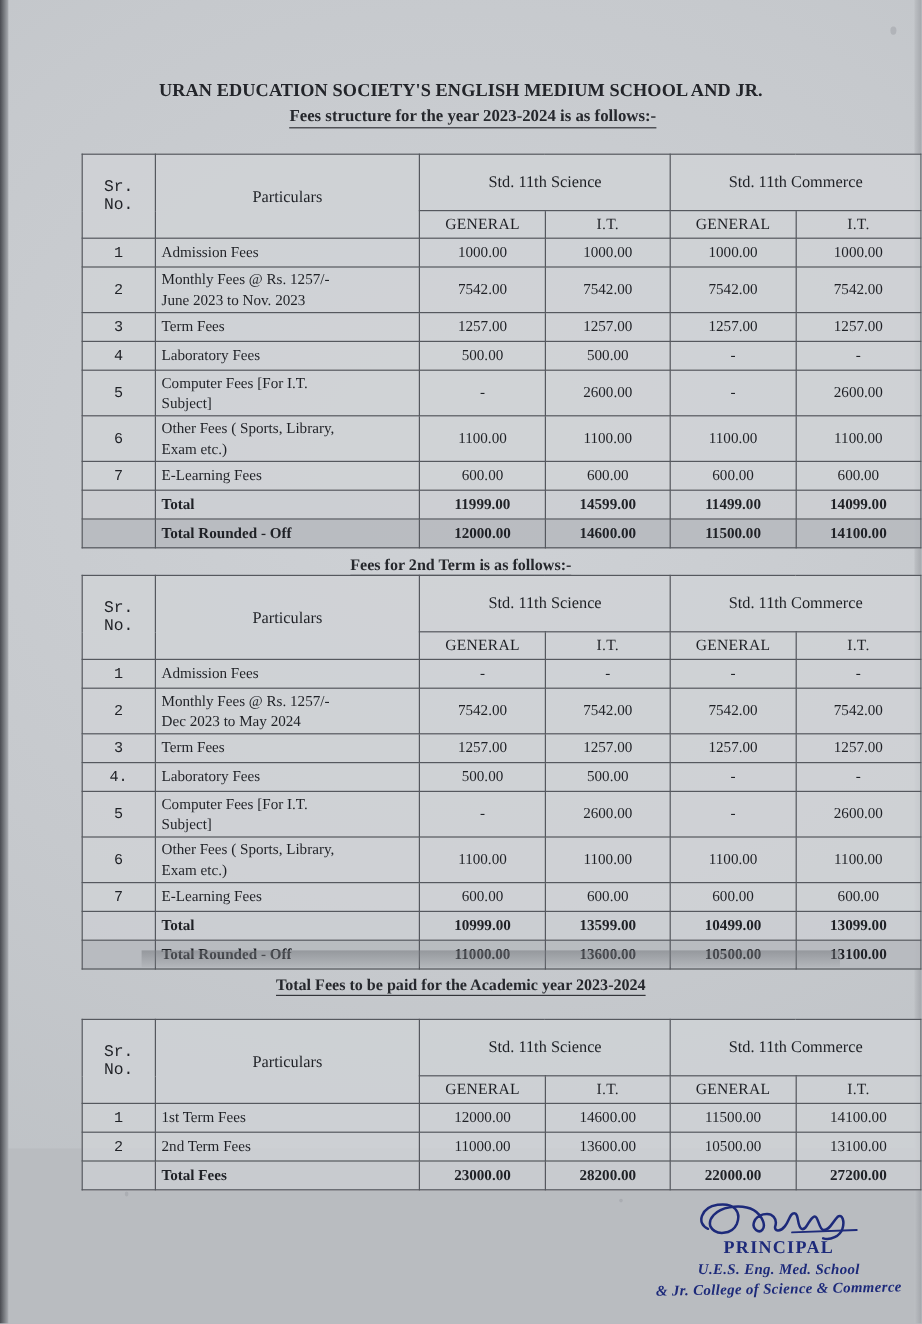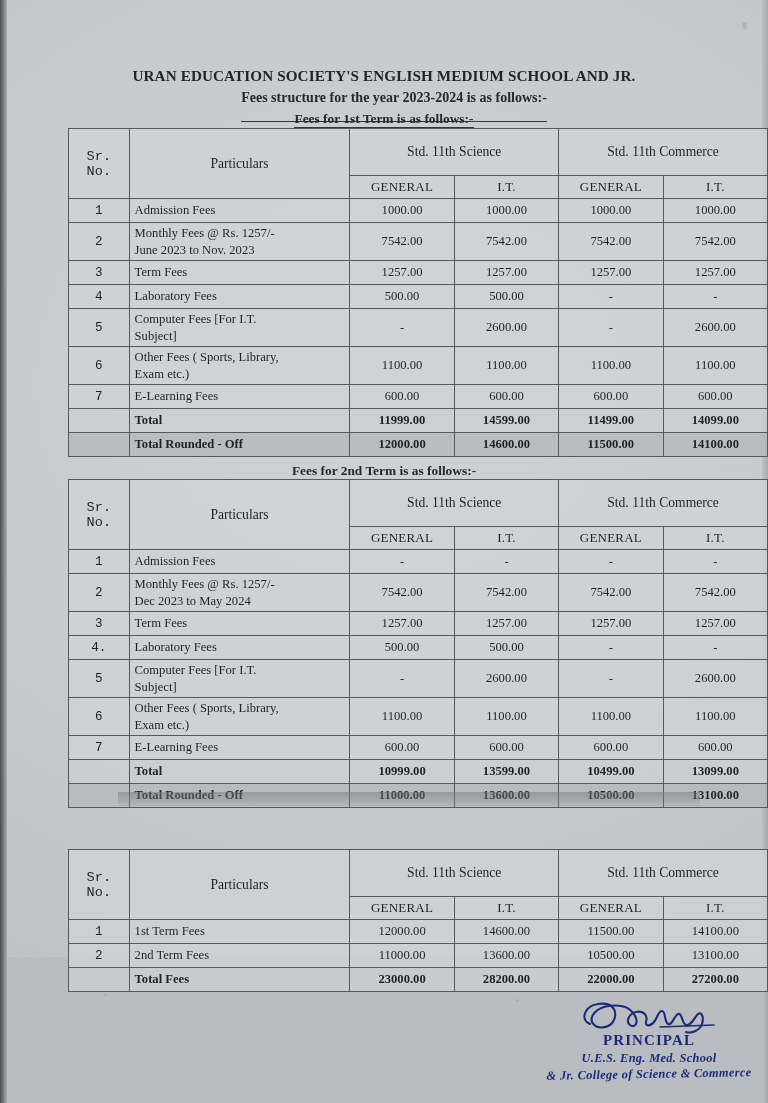--- a/index.html
+++ b/index.html
@@ -61,21 +61,21 @@
   .sub-title {
     position: absolute;
     left: 0; width: 768px;
     text-align: center;
     font-size: 14px;
     font-weight: bold;
     color: #26282d;
   }
   .sub-title span {
     border-bottom: 1.4px solid #33353a;
-    padding-bottom: 16px;
+    padding-bottom: 1px;
     margin-left: 20px;
   }
   .sec-title {
     position: absolute;
     left: 0; width: 768px;
     text-align: center;
     font-size: 13.4px;
     font-weight: bold;
     color: #26282d;
   }
@@ -191,23 +191,20 @@
   <div id="right-edge"></div>
 
   <div id="content">
 
     <div class="doc-title" style="top:67px;">URAN EDUCATION SOCIETY'S ENGLISH MEDIUM SCHOOL AND JR.</div>
 
     <div class="sub-title" style="top:90px;">
       <span>Fees structure for the year 2023-2024 is as follows:-</span>
     </div>
 
-    <div class="sec-title" style="top:111px;">
-      <span>Fees for 1st  Term is as follows:-</span>
-    </div>
 
     <table class="fee-table" id="table-term1" style="left:68px; top:128px;">
       <thead>
         <tr>
           <th class="c-sr hdr-main" rowspan="2">
             <div>Sr.</div>
             <div>No.</div>
           </th>
           <th class="c-part hdr-main" rowspan="2" style="text-align:center;">Particulars</th>
           <th class="hdr-main" colspan="2">Std. 11th Science</th>
@@ -389,20 +386,23 @@
             <td class="c-num">11000.00</td>
             <td class="c-num">13600.00</td>
             <td class="c-num">10500.00</td>
             <td class="c-num">13100.00</td>
           </tr>
         </tbody>
     </table>
 
     <div id="shadow-band"></div>
 
+    <div class="sec-title" style="top:813px;">
+      <span>Total Fees to be paid for the Academic year 2023-2024</span>
+    </div>
 
     <table class="fee-table" id="table-total" style="left:68px; top:849px;">
       <thead>
         <tr>
           <th class="c-sr hdr-main" rowspan="2">
             <div>Sr.</div>
             <div>No.</div>
           </th>
           <th class="c-part hdr-main" rowspan="2" style="text-align:center;">Particulars</th>
           <th class="hdr-main" colspan="2">Std. 11th Science</th>

